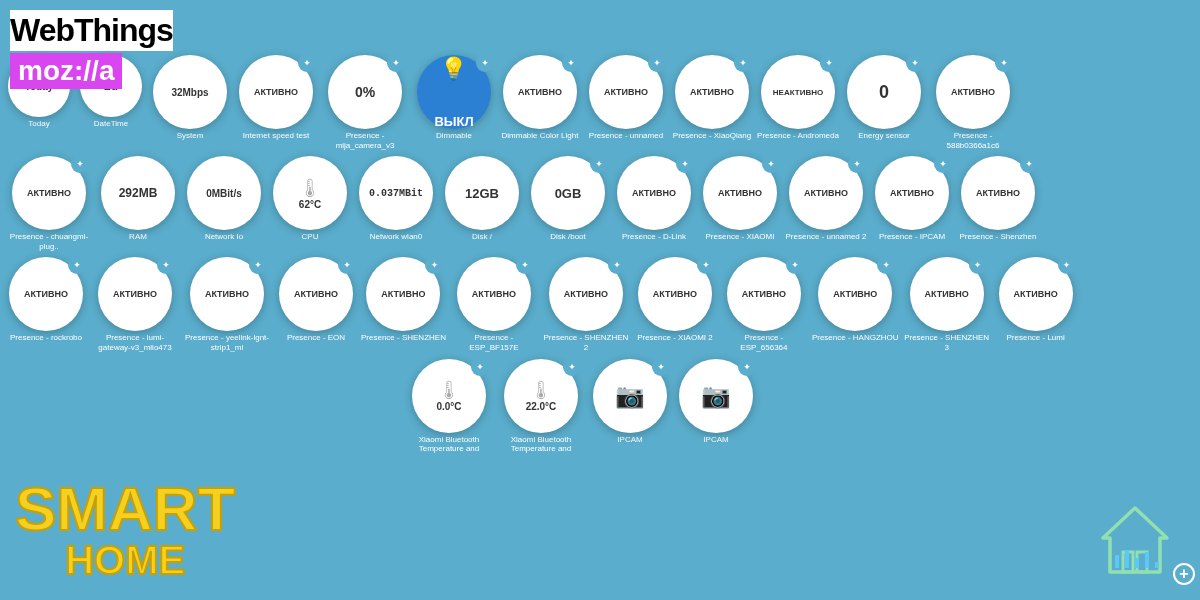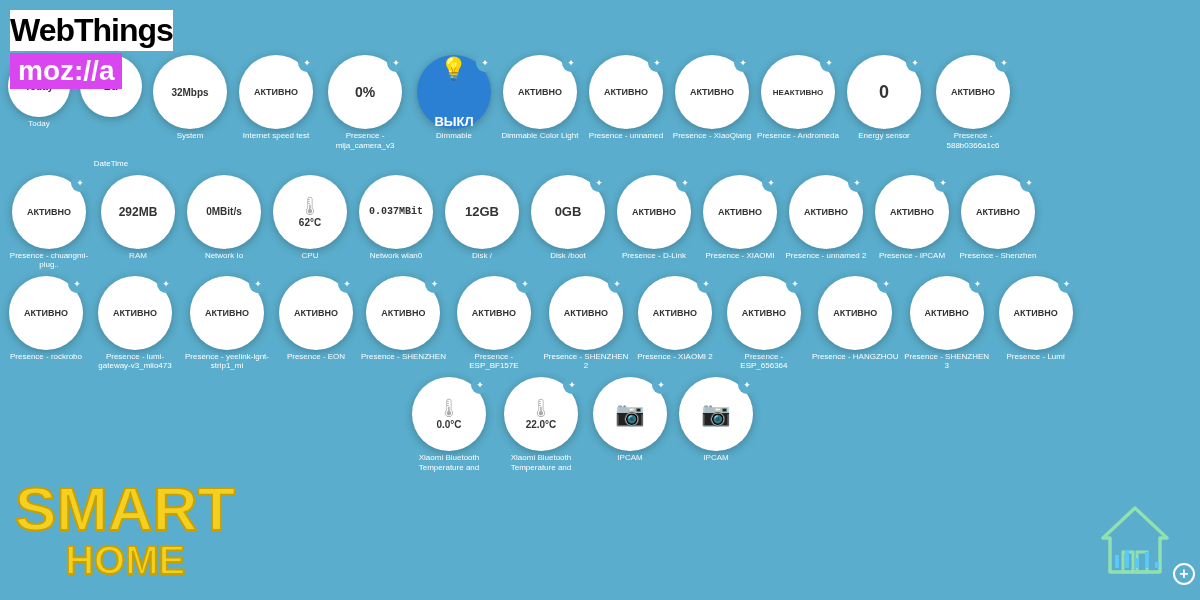--- a/index.html
+++ b/index.html
@@ -209,21 +209,21 @@
 
     <div class="dev" style="min-width:68px;max-width:72px;">
       <div class="dev-circle" style="width:62px;height:62px;">
         <div class="inner" style="width:62px;height:62px;">
           <span class="main-text" style="font-size:10px;">Today</span>
         </div>
       </div>
       <div class="dev-label">Today</div>
     </div>
 
-    <div class="dev" style="min-width:68px;max-width:72px;gap:40px;">
+    <div class="dev" style="min-width:68px;max-width:72px;">
       <div class="dev-circle" style="width:62px;height:62px;">
         <div class="inner" style="width:62px;height:62px;">
           <span class="main-text" style="font-size:12px;">2d</span>
         </div>
       </div>
       <div class="dev-label">DateTime</div>
     </div>
 
     <div class="dev">
       <div class="dev-circle">

